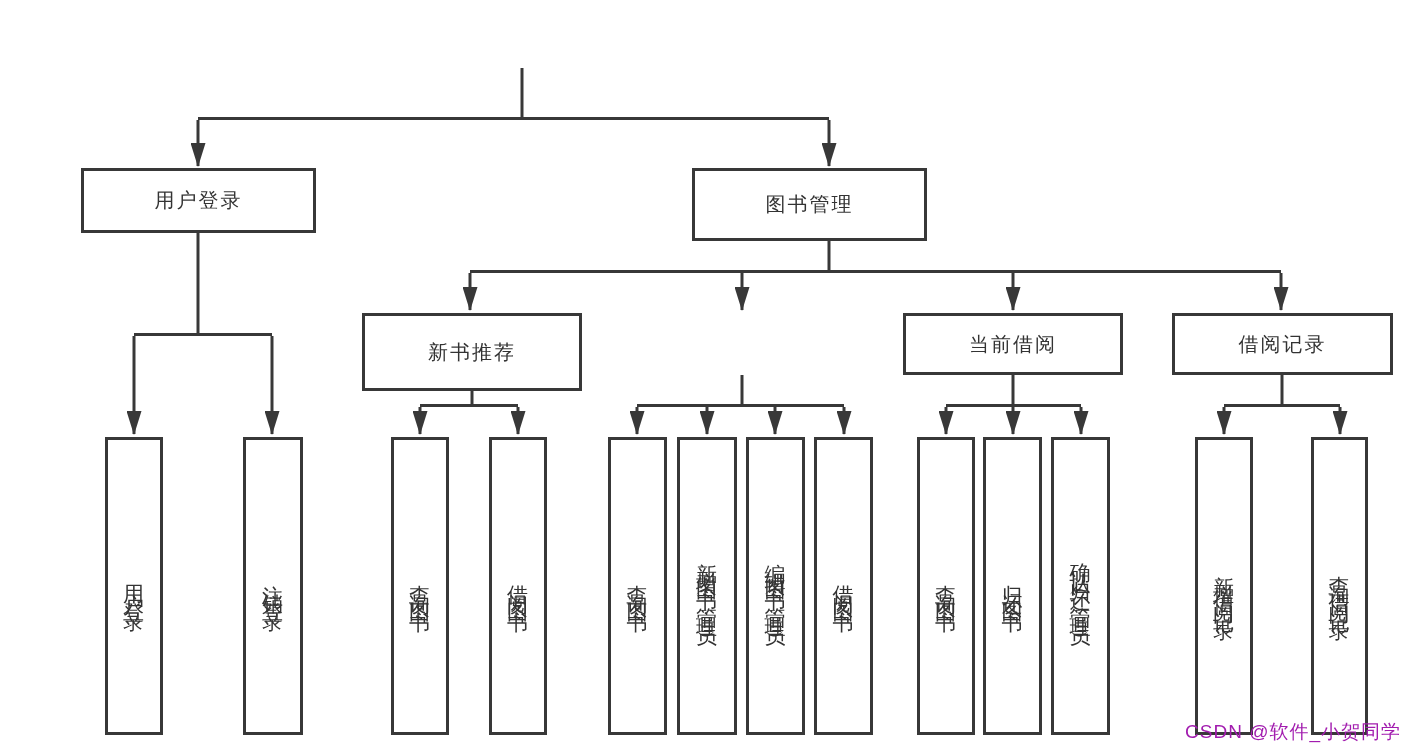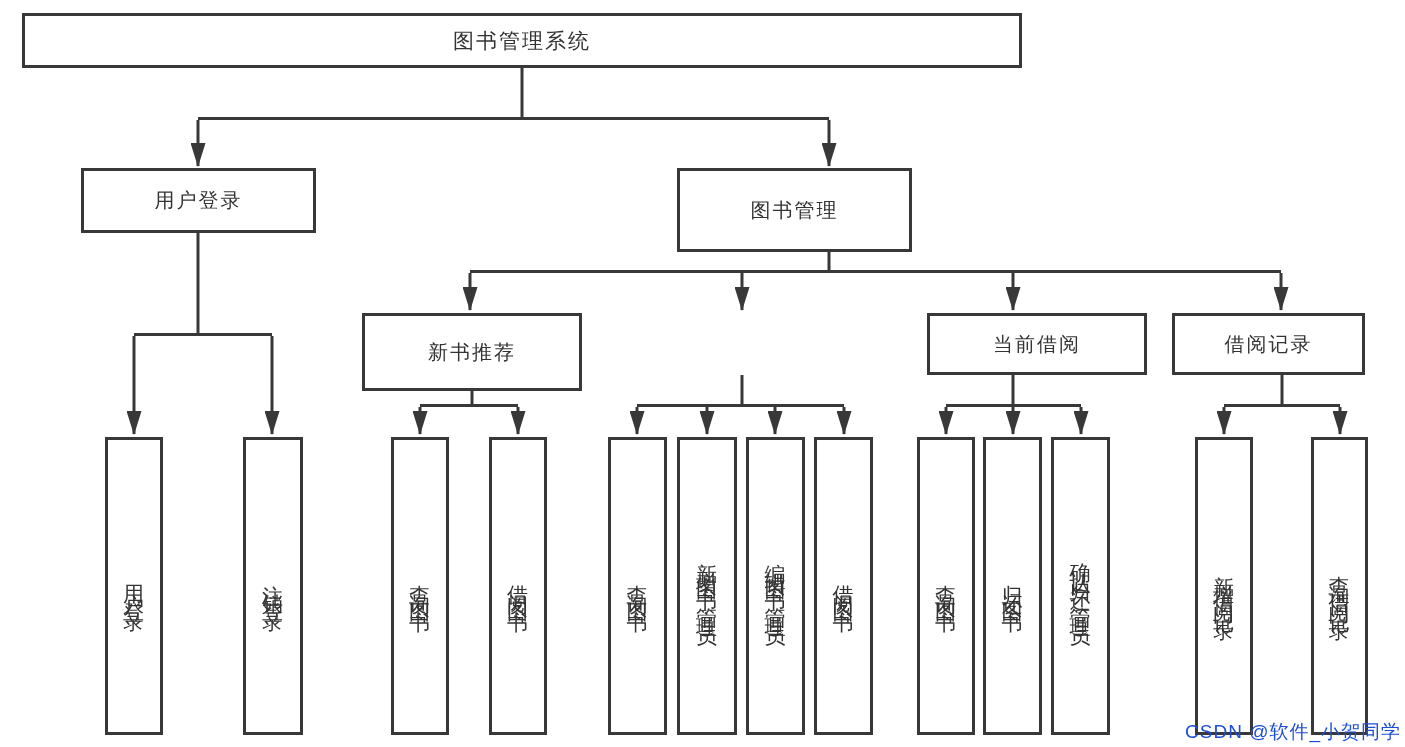--- a/index.html
+++ b/index.html
@@ -22,21 +22,21 @@
   .vbox span{
     writing-mode:vertical-rl;
     text-orientation:mixed;
     font-size:21px;
     letter-spacing:9px;
     line-height:1;
     color:#333333;
   }
   .watermark{
     position:absolute;right:4px;bottom:2px;
-    font-size:19px;color:#1d4ed8;letter-spacing:1px;
+    font-size:19px;color:#a21caf;letter-spacing:1px;
     white-space:nowrap;
   }
 </style>
 </head>
 <body>
 
 <div class="canvas">
 
   <svg class="connector-layer" width="1405" height="747" viewBox="0 0 1405 747" xmlns="http://www.w3.org/2000/svg">
     <defs>
@@ -81,38 +81,35 @@
       <path d="M1013,407 V434" marker-end="url(#ah)"></path>
       <path d="M1081,407 V434" marker-end="url(#ah)"></path>
 
       <path d="M1282,375 V407"></path>
       <path d="M1224,405.5 H1340"></path>
       <path d="M1224,407 V434" marker-end="url(#ah)"></path>
       <path d="M1340,407 V434" marker-end="url(#ah)"></path>
     </g>
   </svg>
 
-  <div class="box hbox title" style="left:22px;top:13px;width:1000px;height:55px;">
-    <span>图书管理系统</span>
-  </div>
 
   <div class="box hbox" style="left:81px;top:168px;width:235px;height:65px;">
     <span>用户登录</span>
   </div>
-  <div class="box hbox" style="left:677px;top:168px;width:235px;height:84px;">
+  <div class="box hbox" style="left:692px;top:168px;width:235px;height:73px;">
     <span>图书管理</span>
   </div>
 
   <div class="box hbox" style="left:362px;top:313px;width:220px;height:78px;">
     <span>新书推荐</span>
   </div>
-  <div class="box hbox" style="left:903px;top:313px;width:220px;height:62px;margin-left:24px;">
+  <div class="box hbox" style="left:903px;top:313px;width:220px;height:62px;">
     <span>当前借阅</span>
   </div>
-  <div class="box hbox" style="left:1172px;top:313px;width:193px;height:62px;">
+  <div class="box hbox" style="left:1172px;top:313px;width:221px;height:62px;">
     <span>借阅记录</span>
   </div>
 
   <div class="box vbox" style="left:105px;top:437px;width:58px;height:298px;">
     <span>用户登录</span>
   </div>
   <div class="box vbox" style="left:243px;top:437px;width:60px;height:298px;">
     <span>注销登录</span>
   </div>
 

